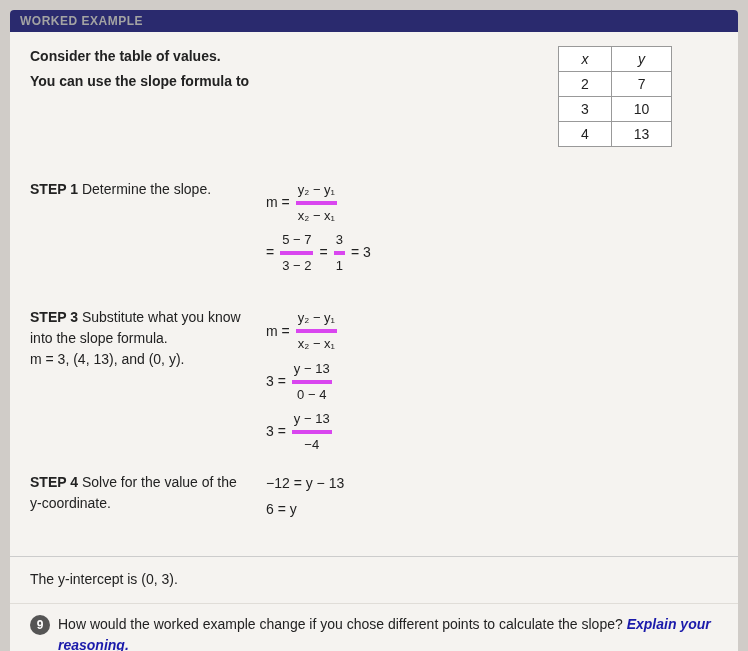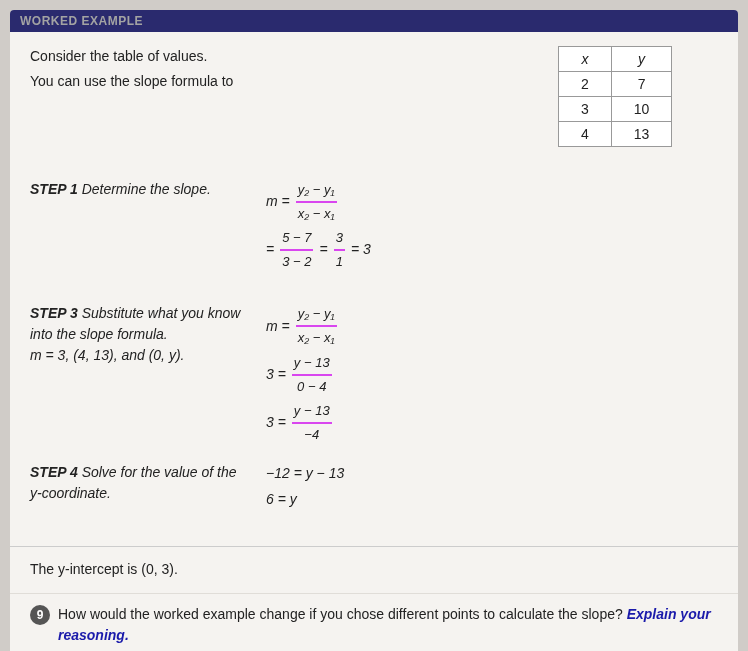--- a/index.html
+++ b/index.html
@@ -37,40 +37,40 @@
     .right-col {
       min-width: 160px;
       display: flex;
       flex-direction: column;
       align-items: flex-start;
     }
     .intro-text {
       font-size: 14px;
       line-height: 1.5;
       margin-bottom: 4px;
+      font-weight: bold;
     }
     .value-table {
       border-collapse: collapse;
       margin-bottom: 10px;
     }
     .value-table th, .value-table td {
       border: 1px solid #999;
       padding: 4px 22px;
       text-align: center;
       font-size: 14px;
       background: white;
     }
     .value-table th {
       background: white;
       font-style: italic;
       font-weight: normal;
     }
     .steps-area {
       padding: 8px 20px 10px 20px;
-      font-style: italic;
     }
     .step-block {
       display: flex;
       gap: 16px;
       margin-bottom: 14px;
       align-items: flex-start;
     }
     .step-left {
       flex: 0 0 220px;
       font-size: 14px;
@@ -86,21 +86,21 @@
     }
     .fraction {
       display: inline-flex;
       flex-direction: column;
       align-items: center;
       vertical-align: middle;
       font-size: 13px;
       margin: 0 2px;
     }
     .fraction .num {
-      border-bottom: 2px solid #d946ef;
+      border-bottom: 4px solid #d946ef;
       padding: 0 2px;
     }
     .fraction .den {
       padding: 0 2px;
     }
     .math-line {
       display: flex;
       align-items: center;
       gap: 4px;
       margin-bottom: 2px;

